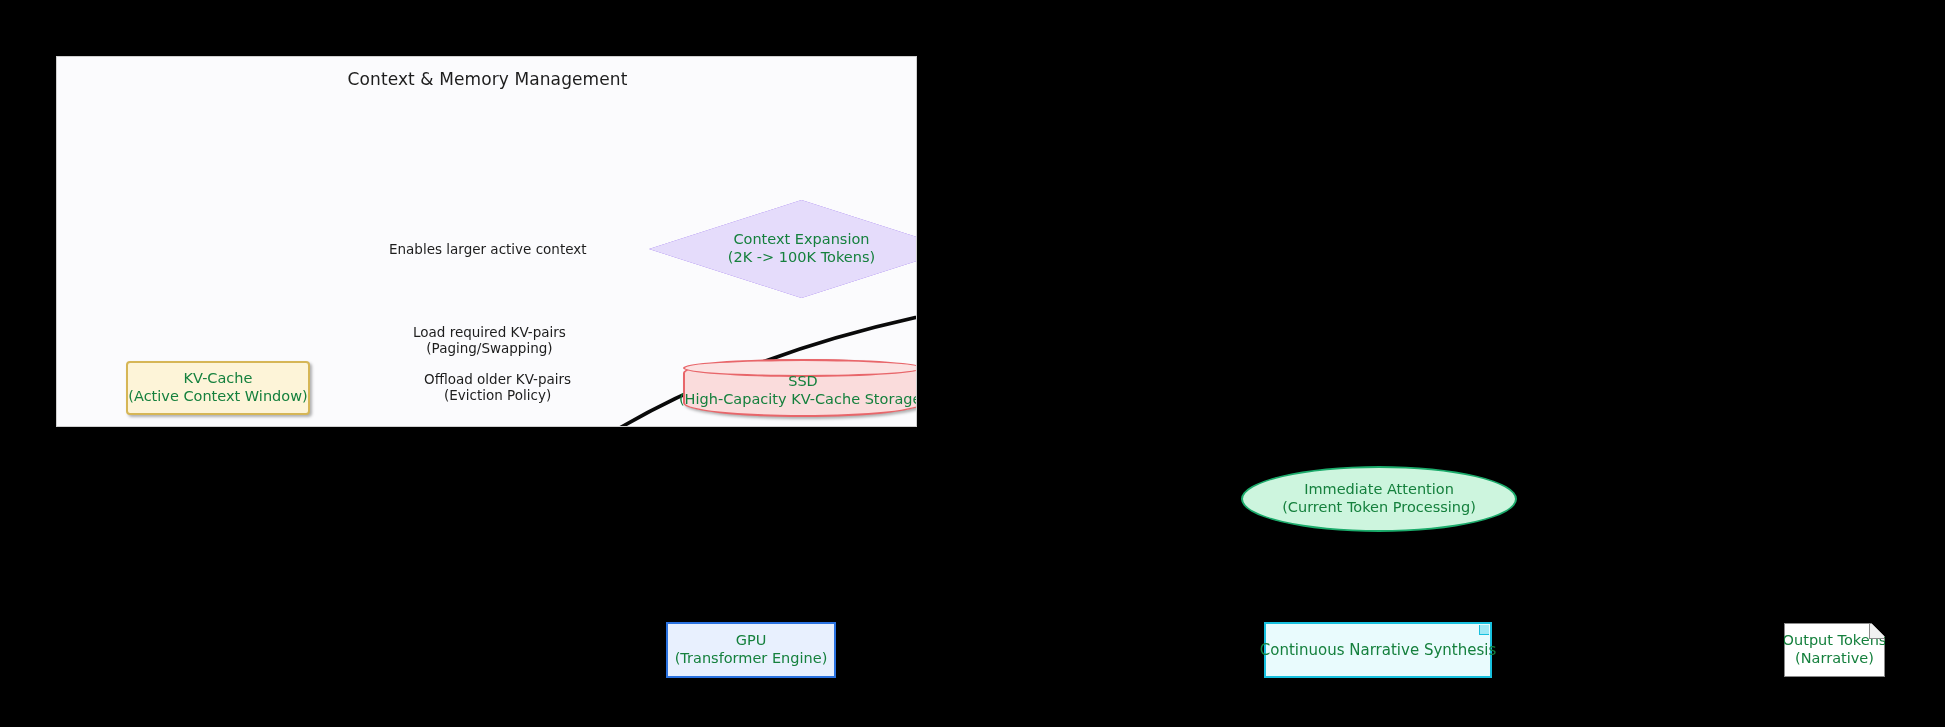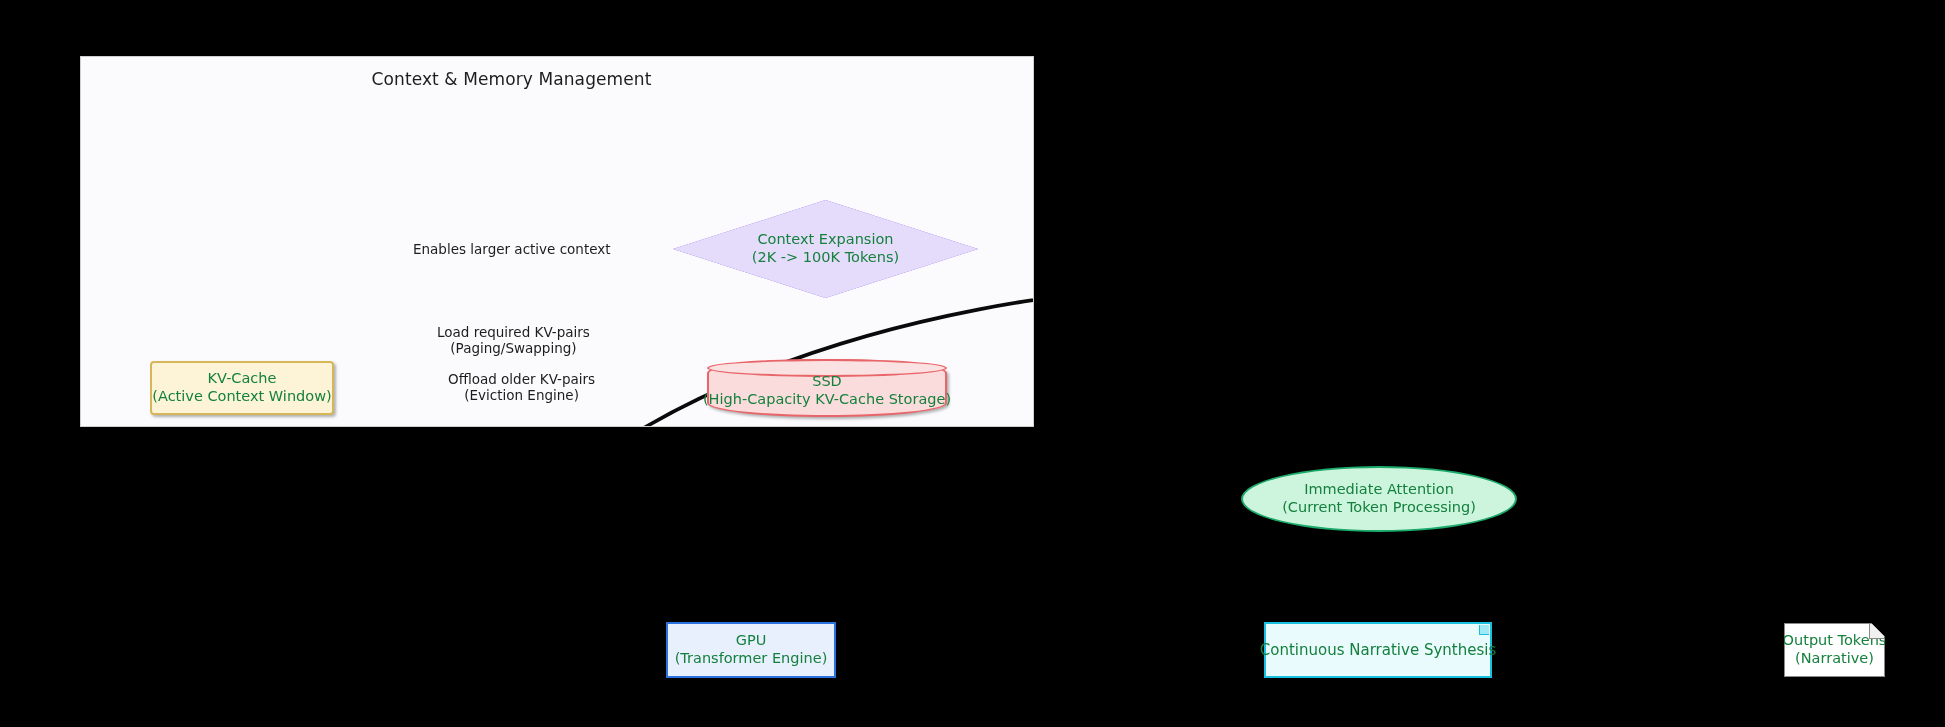--- a/index.html
+++ b/index.html
@@ -18,28 +18,27 @@
     width: 1945px;
     height: 727px;
     background: #000000;
   }
 
   
   #subgraph-panel {
     position: absolute;
     left: 56px;
     top: 56px;
-    width: 954px;
+    width: 861px;
     height: 371px;
     background: #fbfbfd;
     border: 1px solid #cfcfcf;
     box-sizing: border-box;
     box-shadow: 2px 2px 3px rgba(0,0,0,0.25);
     overflow: hidden;
-    margin-left: 24px;
   }
 
   #subgraph-title {
     position: absolute;
     top: 12px;
     left: 0;
     width: 861px;
     text-align: center;
     font-size: 17px;
     color: #1d1d1d;
@@ -281,21 +280,21 @@
       <span>Enables larger active context</span>
     </div>
 
     <div class="edge-label" id="label-load">
       <span>Load required KV-pairs</span><br>
       <span>(Paging/Swapping)</span>
     </div>
 
     <div class="edge-label" id="label-offload">
       <span>Offload older KV-pairs</span><br>
-      <span>(Eviction Engine)</span>
+      <span>(Eviction Policy)</span>
     </div>
 
   </div>
 
   <div class="node" id="node-immediate-attention">
     <span>Immediate Attention</span>
     <span class="l2">(Current Token Processing)</span>
   </div>
 
 

